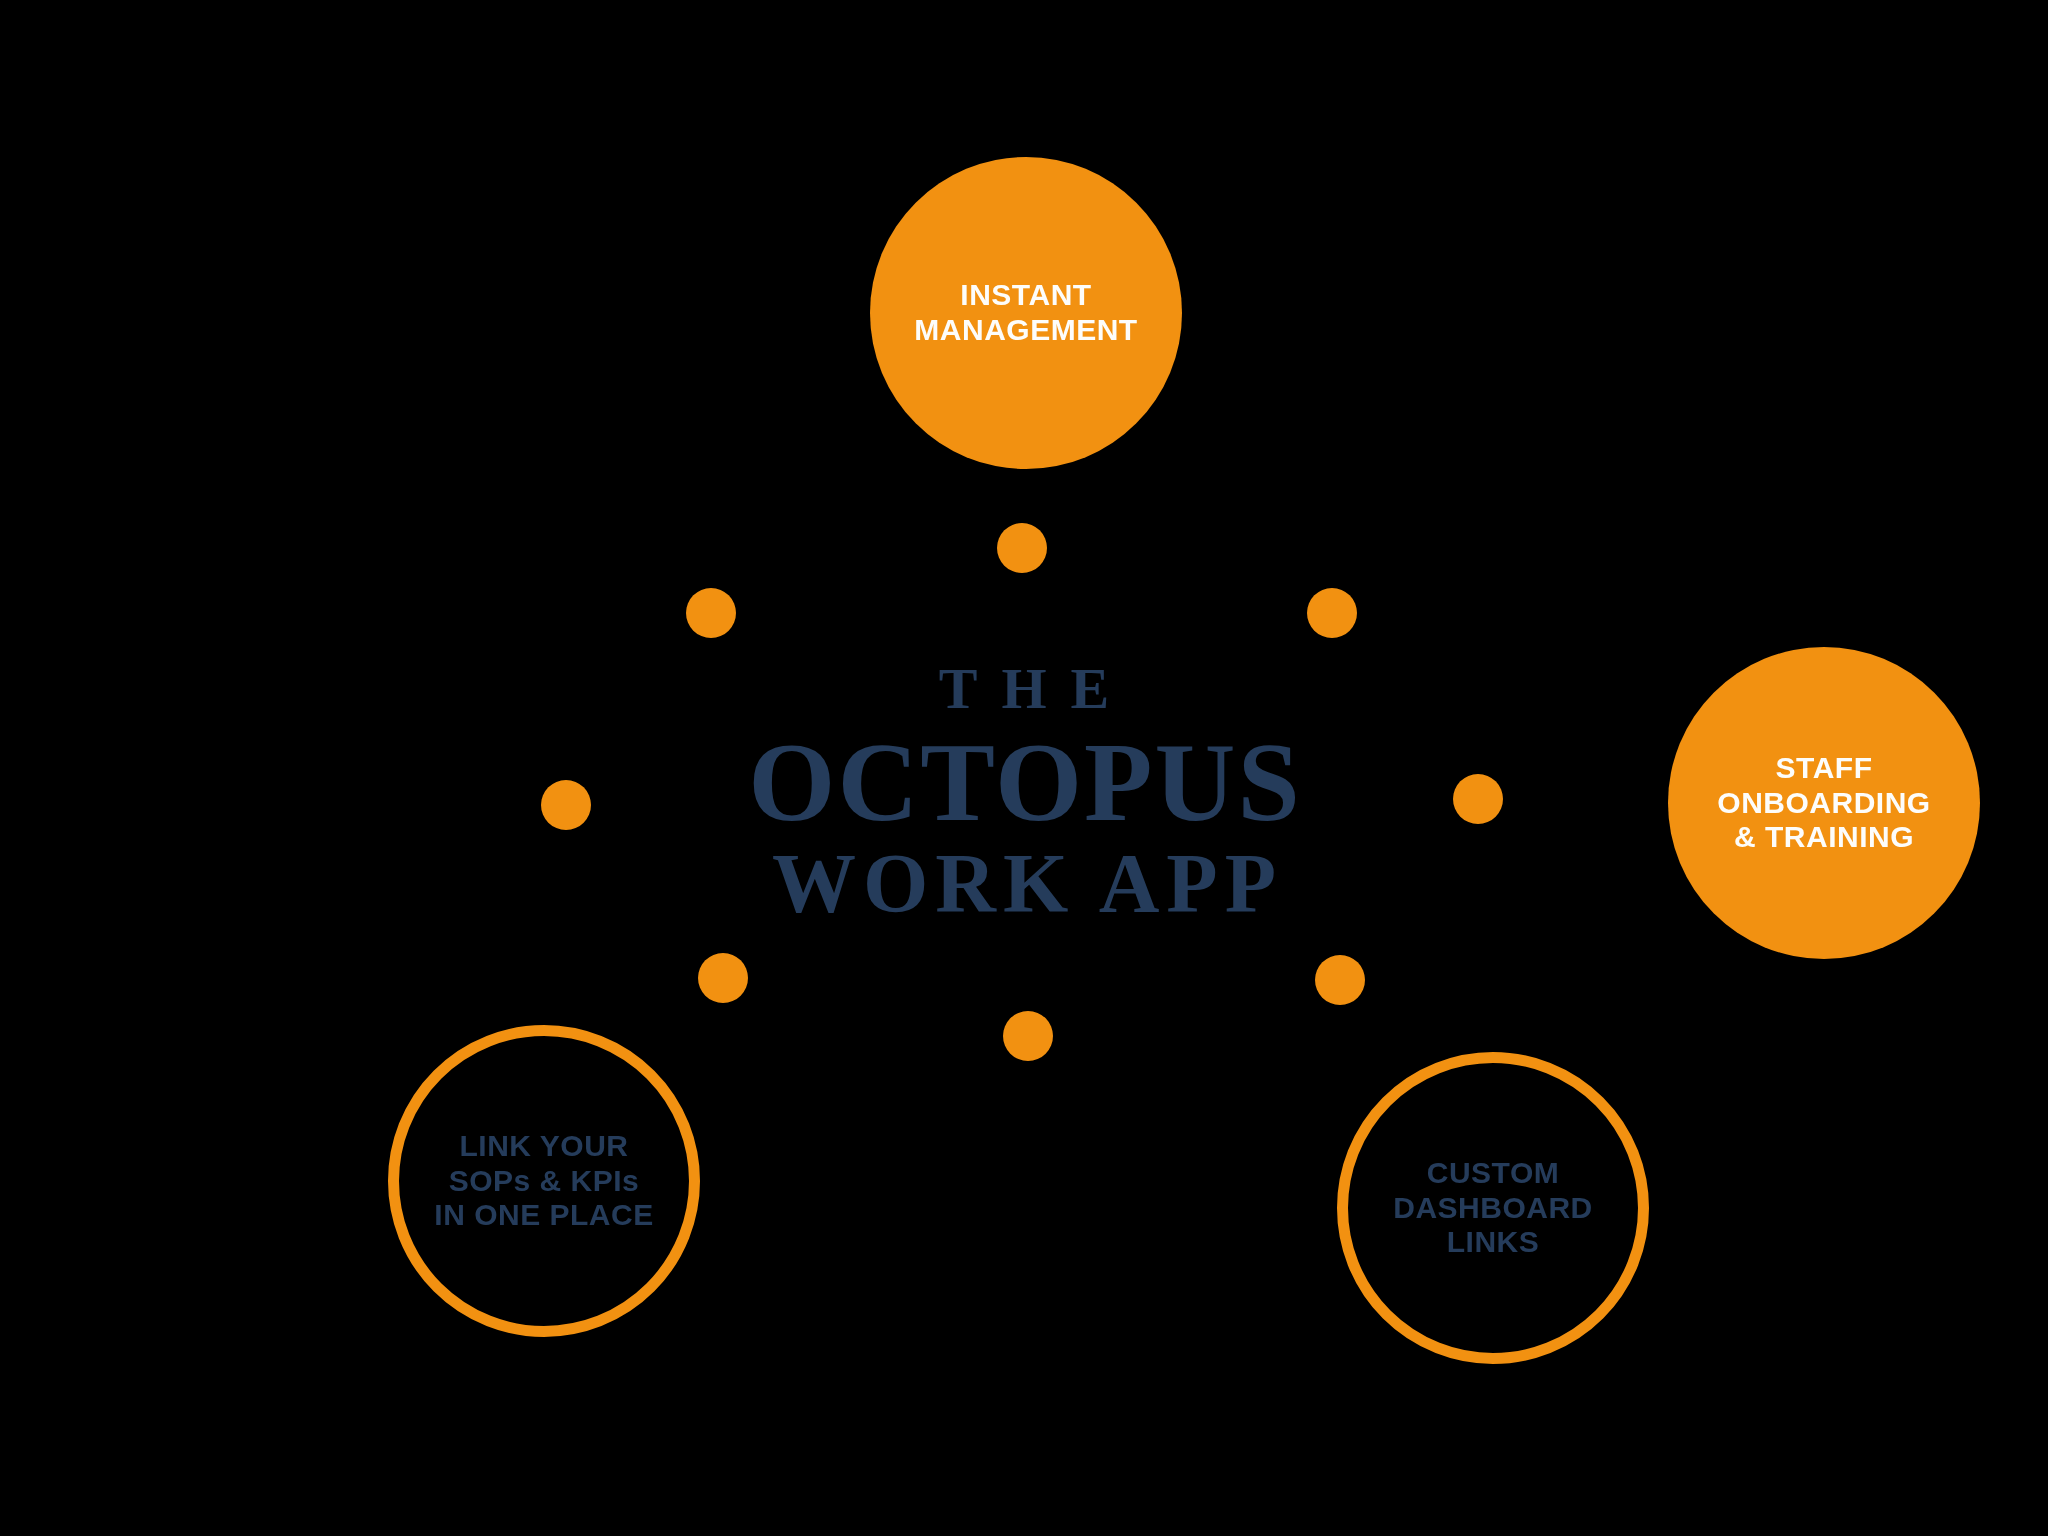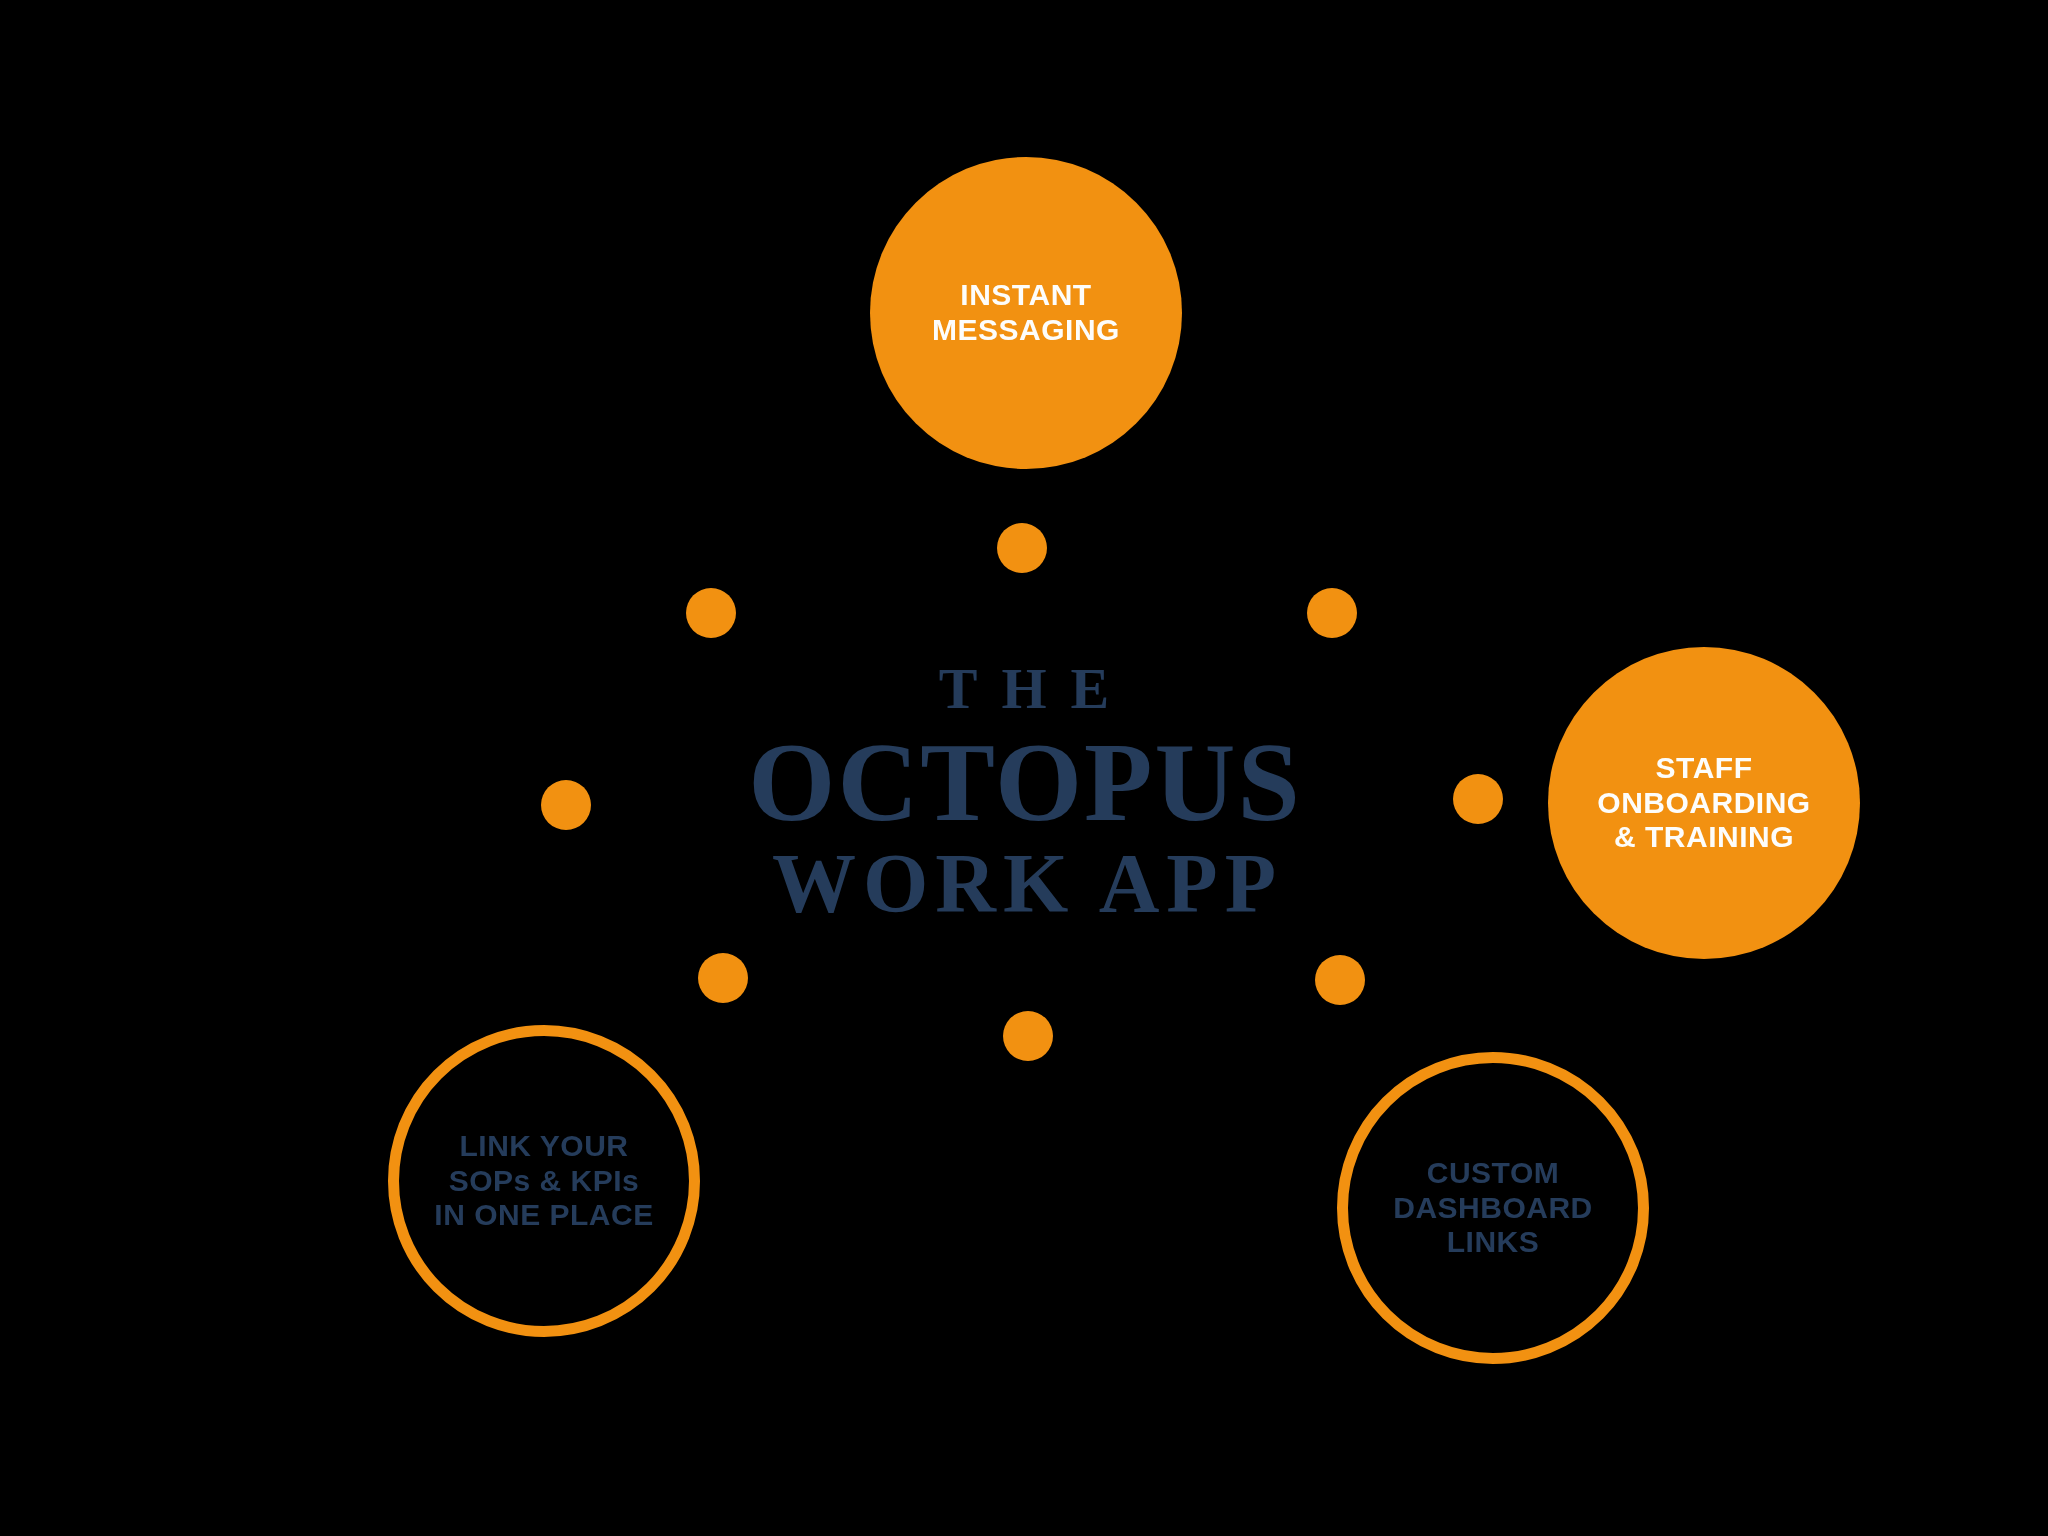--- a/index.html
+++ b/index.html
@@ -28,21 +28,21 @@
   .node.outline{
     width:290px;height:290px;
     border:11px solid var(--orange,#F29111);
     color:var(--navy,#253C5B);
     background:transparent;
   }
   .n1{left:387px;top:257px}
   .n2{left:870px;top:157px}
   .n3{left:1342px;top:257px}
   .n4{left:132px;top:647px}
-  .n5{left:1548px;top:647px}
+  .n5{left:1668px;top:647px}
   .n6{left:388px;top:1025px}
   .n7{left:868px;top:1117px}
   .n8{left:1337px;top:1052px}
   
   .dot{
     position:absolute;width:50px;height:50px;border-radius:50%;
     background:var(--orange,#F29111);
   }
   .d1{left:686px;top:588px}
   .d2{left:997px;top:523px}
@@ -70,21 +70,21 @@
 <div class="stage">
 
   <div class="title">
     <div class="t1">THE</div>
     <div class="t2">OCTOPUS</div>
     <div class="t3">WORK APP</div>
   </div>
 
   <div class="node filled n2">
     <span>INSTANT
-MESSAGING</span>
+MANAGEMENT</span>
   </div>
   <div class="node filled n5">
     <span>STAFF
 ONBOARDING
 &amp; TRAINING</span>
   </div>
   <div class="node outline n6">
     <span>LINK YOUR
 SOPs &amp; KPIs
 IN ONE PLACE</span>

